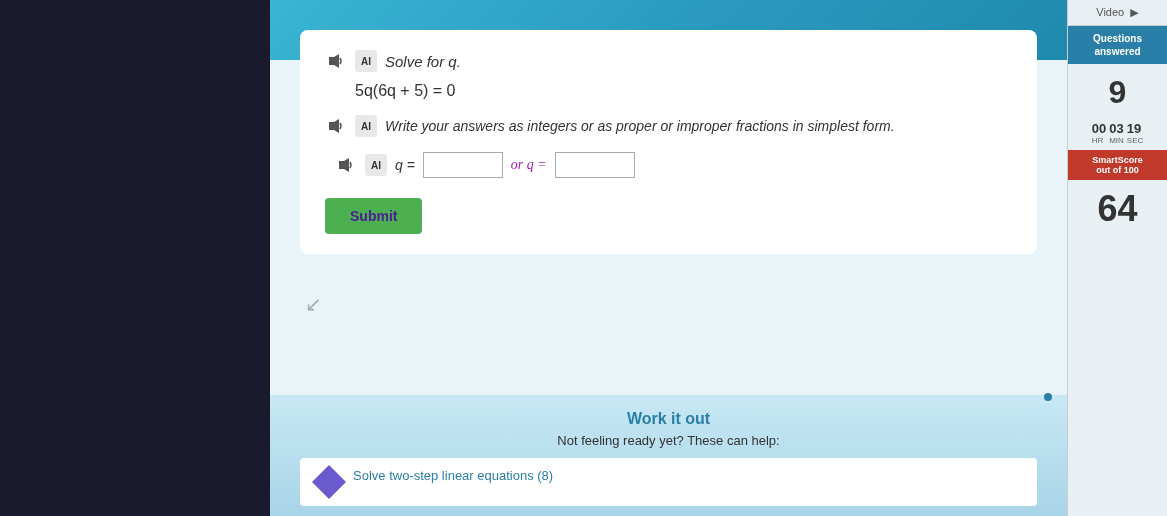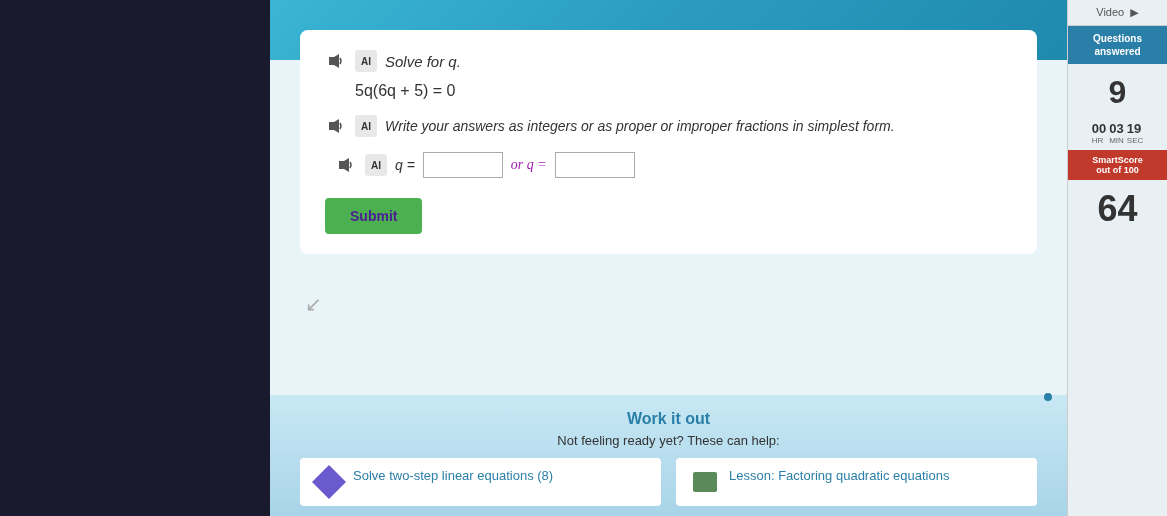--- a/index.html
+++ b/index.html
@@ -410,26 +410,20 @@
         <span class="work-it-out-title">Work it out</span>
       </div>
       <div class="not-ready">Not feeling ready yet? These can help:</div>
       <div class="help-links">
         <a class="help-link">
           <span class="help-link-icon">
             <span class="diamond-icon"></span>
           </span>
           <span class="help-link-text">Solve two-step linear equations (8)</span>
         </a>
-        <a class="help-link">
-          <span class="help-link-icon">
-            <span class="lesson-icon"></span>
-          </span>
-          <span class="help-link-text">Lesson: Factoring quadratic equations</span>
-        </a>
       </div>
     </div>
 
     <div class="cursor-dot"></div>
   </div>
 
   <div class="right-sidebar">
     <div class="video-btn">
       <span>Video</span>
       <span style="margin-left:3px;">▶</span>

